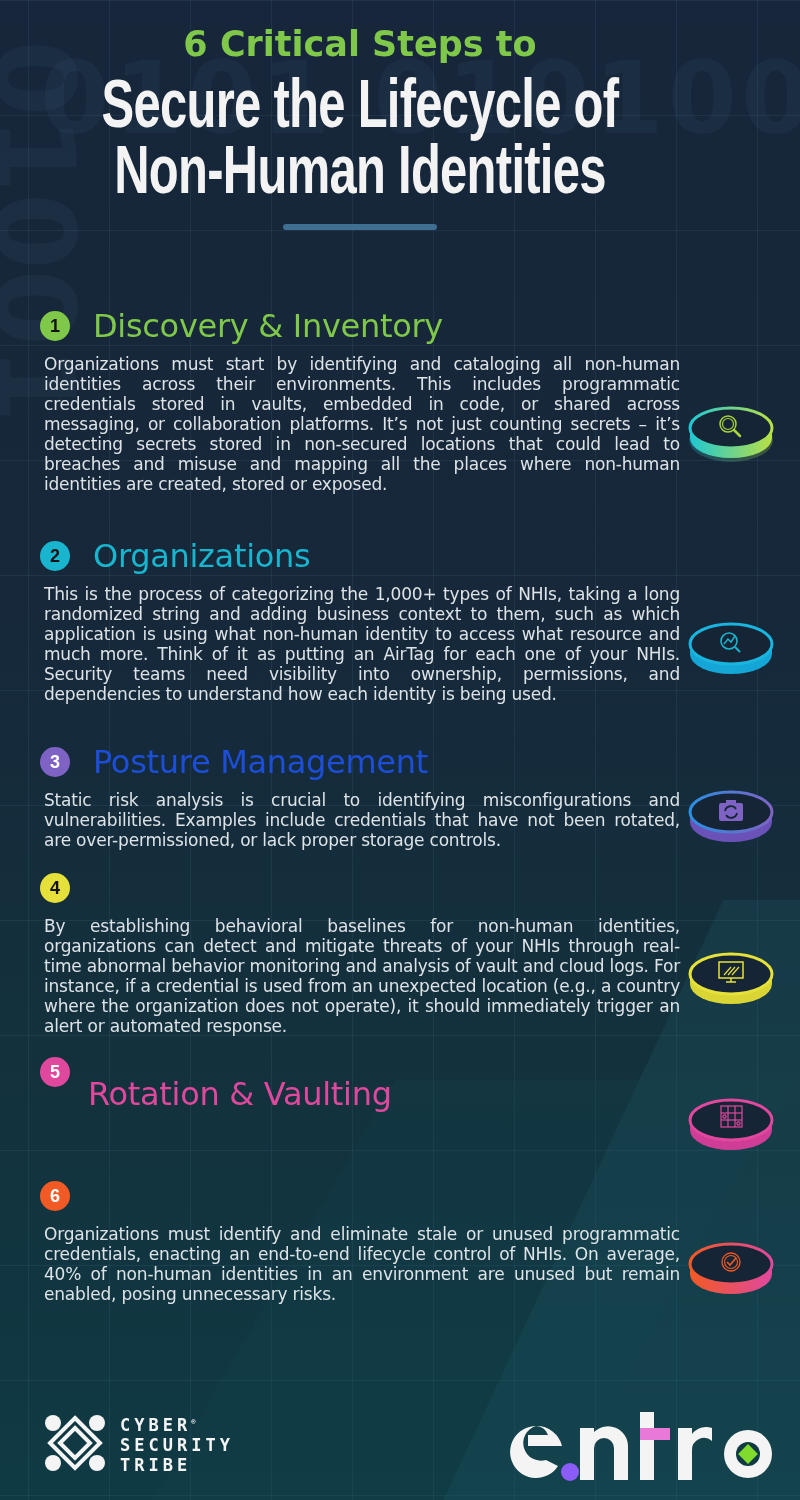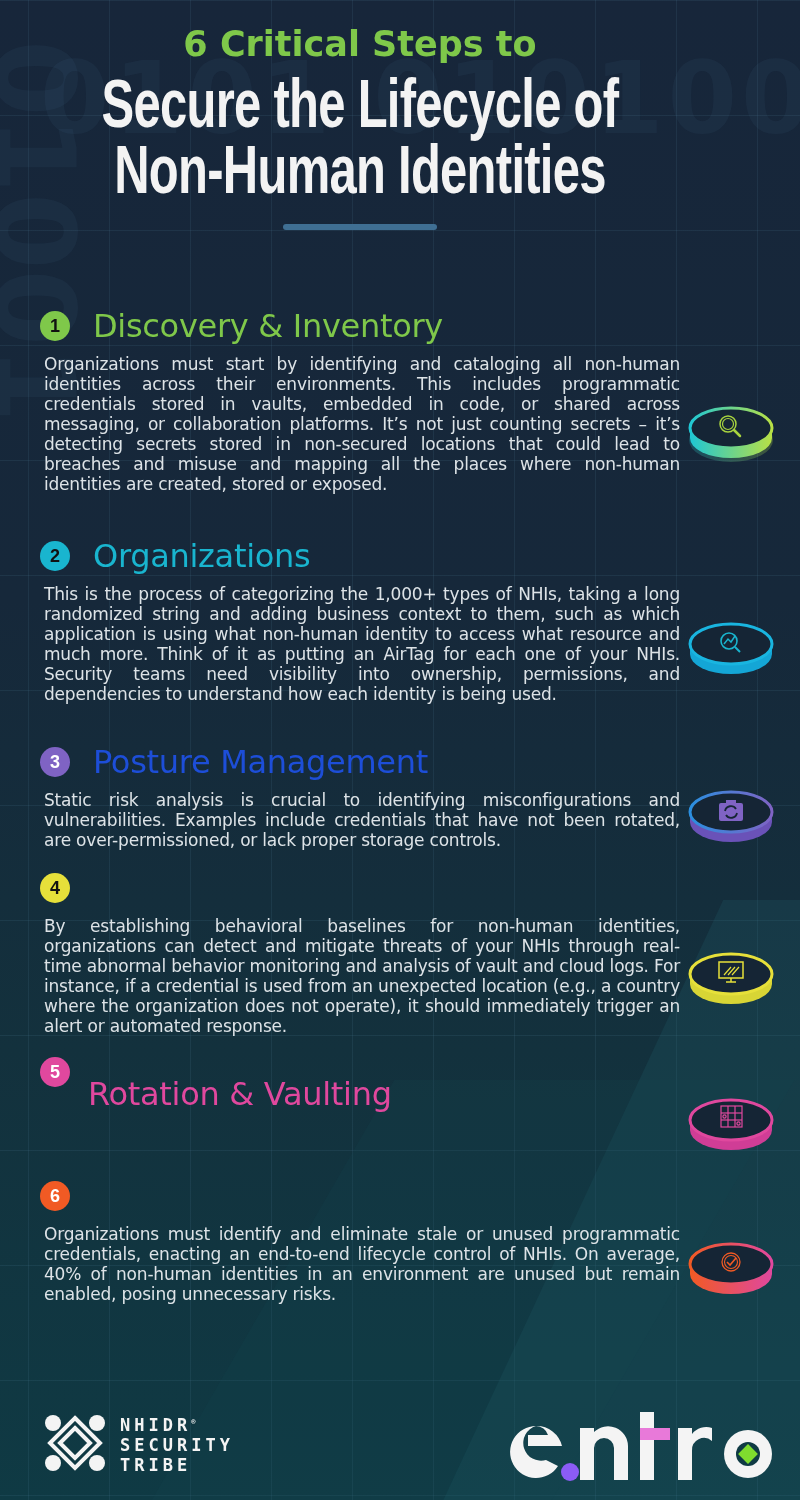--- a/index.html
+++ b/index.html
@@ -228,21 +228,21 @@
         <circle cx="53" cy="11" r="8"></circle>
       <circle cx="9" cy="51" r="8"></circle>
         <circle cx="53" cy="51" r="8"></circle>
     </g>
     <g fill="none" stroke="#f4f4f4" stroke-width="4">
       <polygon points="31,6 56,31 31,56 6,31"></polygon>
       <polygon points="31,16 46,31 31,46 16,31"></polygon>
     </g>
   </svg>
   <div class="cst-text">
-    <div><span>NHIDR</span><sup style="font-size:7px;">®</sup></div>
+    <div><span>CYBER</span><sup style="font-size:7px;">®</sup></div>
     <div>SECURITY</div>
     <div>TRIBE</div>
   </div>
 </div>
 
 <div class="entro">
   <svg width="280" height="80" viewBox="0 0 280 80">
 
     <path d="M36 22 a26 26 0 1 0 22 40 l-12 -6 a13 13 0 1 1 -10 -34 a13 13 0 0 1 12 9 h-20 v11 h34 a26 26 0 0 0 -26 -20z" fill="#f4f4f4"></path>
 

